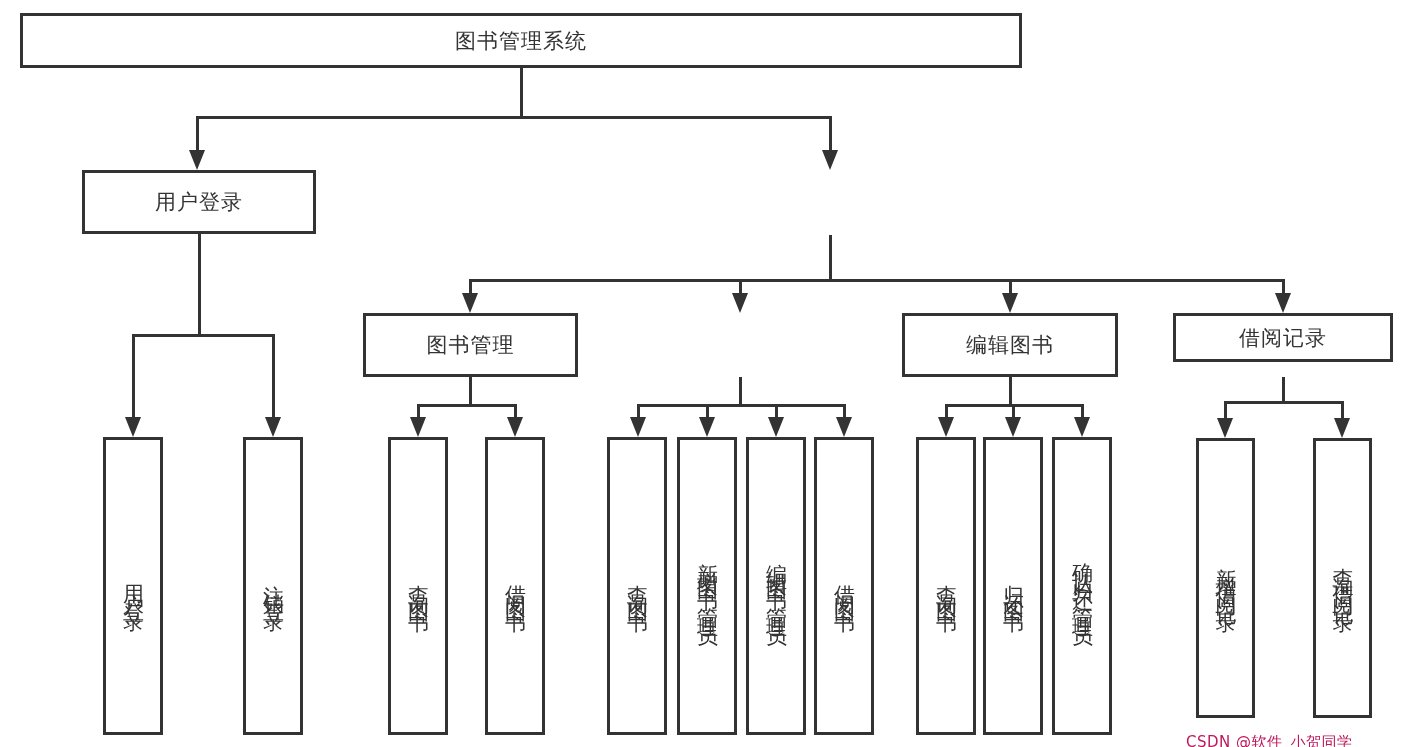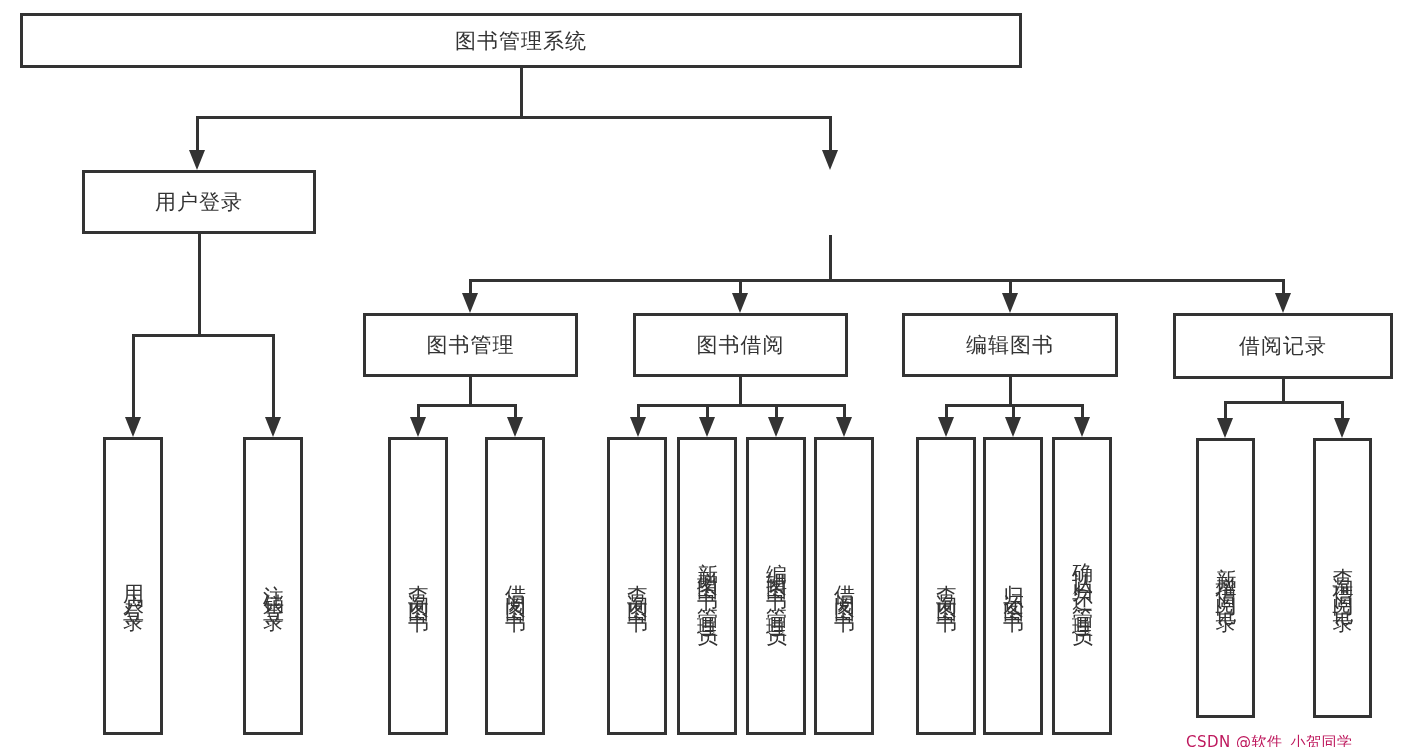--- a/index.html
+++ b/index.html
@@ -62,27 +62,24 @@
   <div class="vl" style="left:739px;top:279px;height:17px;"></div>
   <div class="arr" style="left:732px;top:293px;"></div>
   <div class="vl" style="left:1009px;top:279px;height:17px;"></div>
   <div class="arr" style="left:1002px;top:293px;"></div>
   <div class="vl" style="left:1282px;top:279px;height:17px;"></div>
   <div class="arr" style="left:1275px;top:293px;"></div>
 
   <div class="box" style="left:363px;top:313px;width:215px;height:64px;">
     <span>图书管理</span>
   </div>
-  <div class="box" style="left:633px;top:313px;width:215px;height:64px;">
-    <span>图书借阅</span>
-  </div>
   <div class="box" style="left:902px;top:313px;width:216px;height:64px;">
     <span>编辑图书</span>
   </div>
-  <div class="box" style="left:1173px;top:313px;width:220px;height:66px;">
+  <div class="box" style="left:1173px;top:313px;width:220px;height:49px;">
     <span>借阅记录</span>
   </div>
 
   <div class="vl" style="left:469px;top:377px;height:30px;"></div>
   <div class="hl" style="left:417px;top:404px;width:100px;"></div>
   <div class="vl" style="left:417px;top:404px;height:15px;"></div>
   <div class="arr" style="left:410px;top:417px;"></div>
   <div class="vl" style="left:514px;top:404px;height:15px;"></div>
   <div class="arr" style="left:507px;top:417px;"></div>
 

